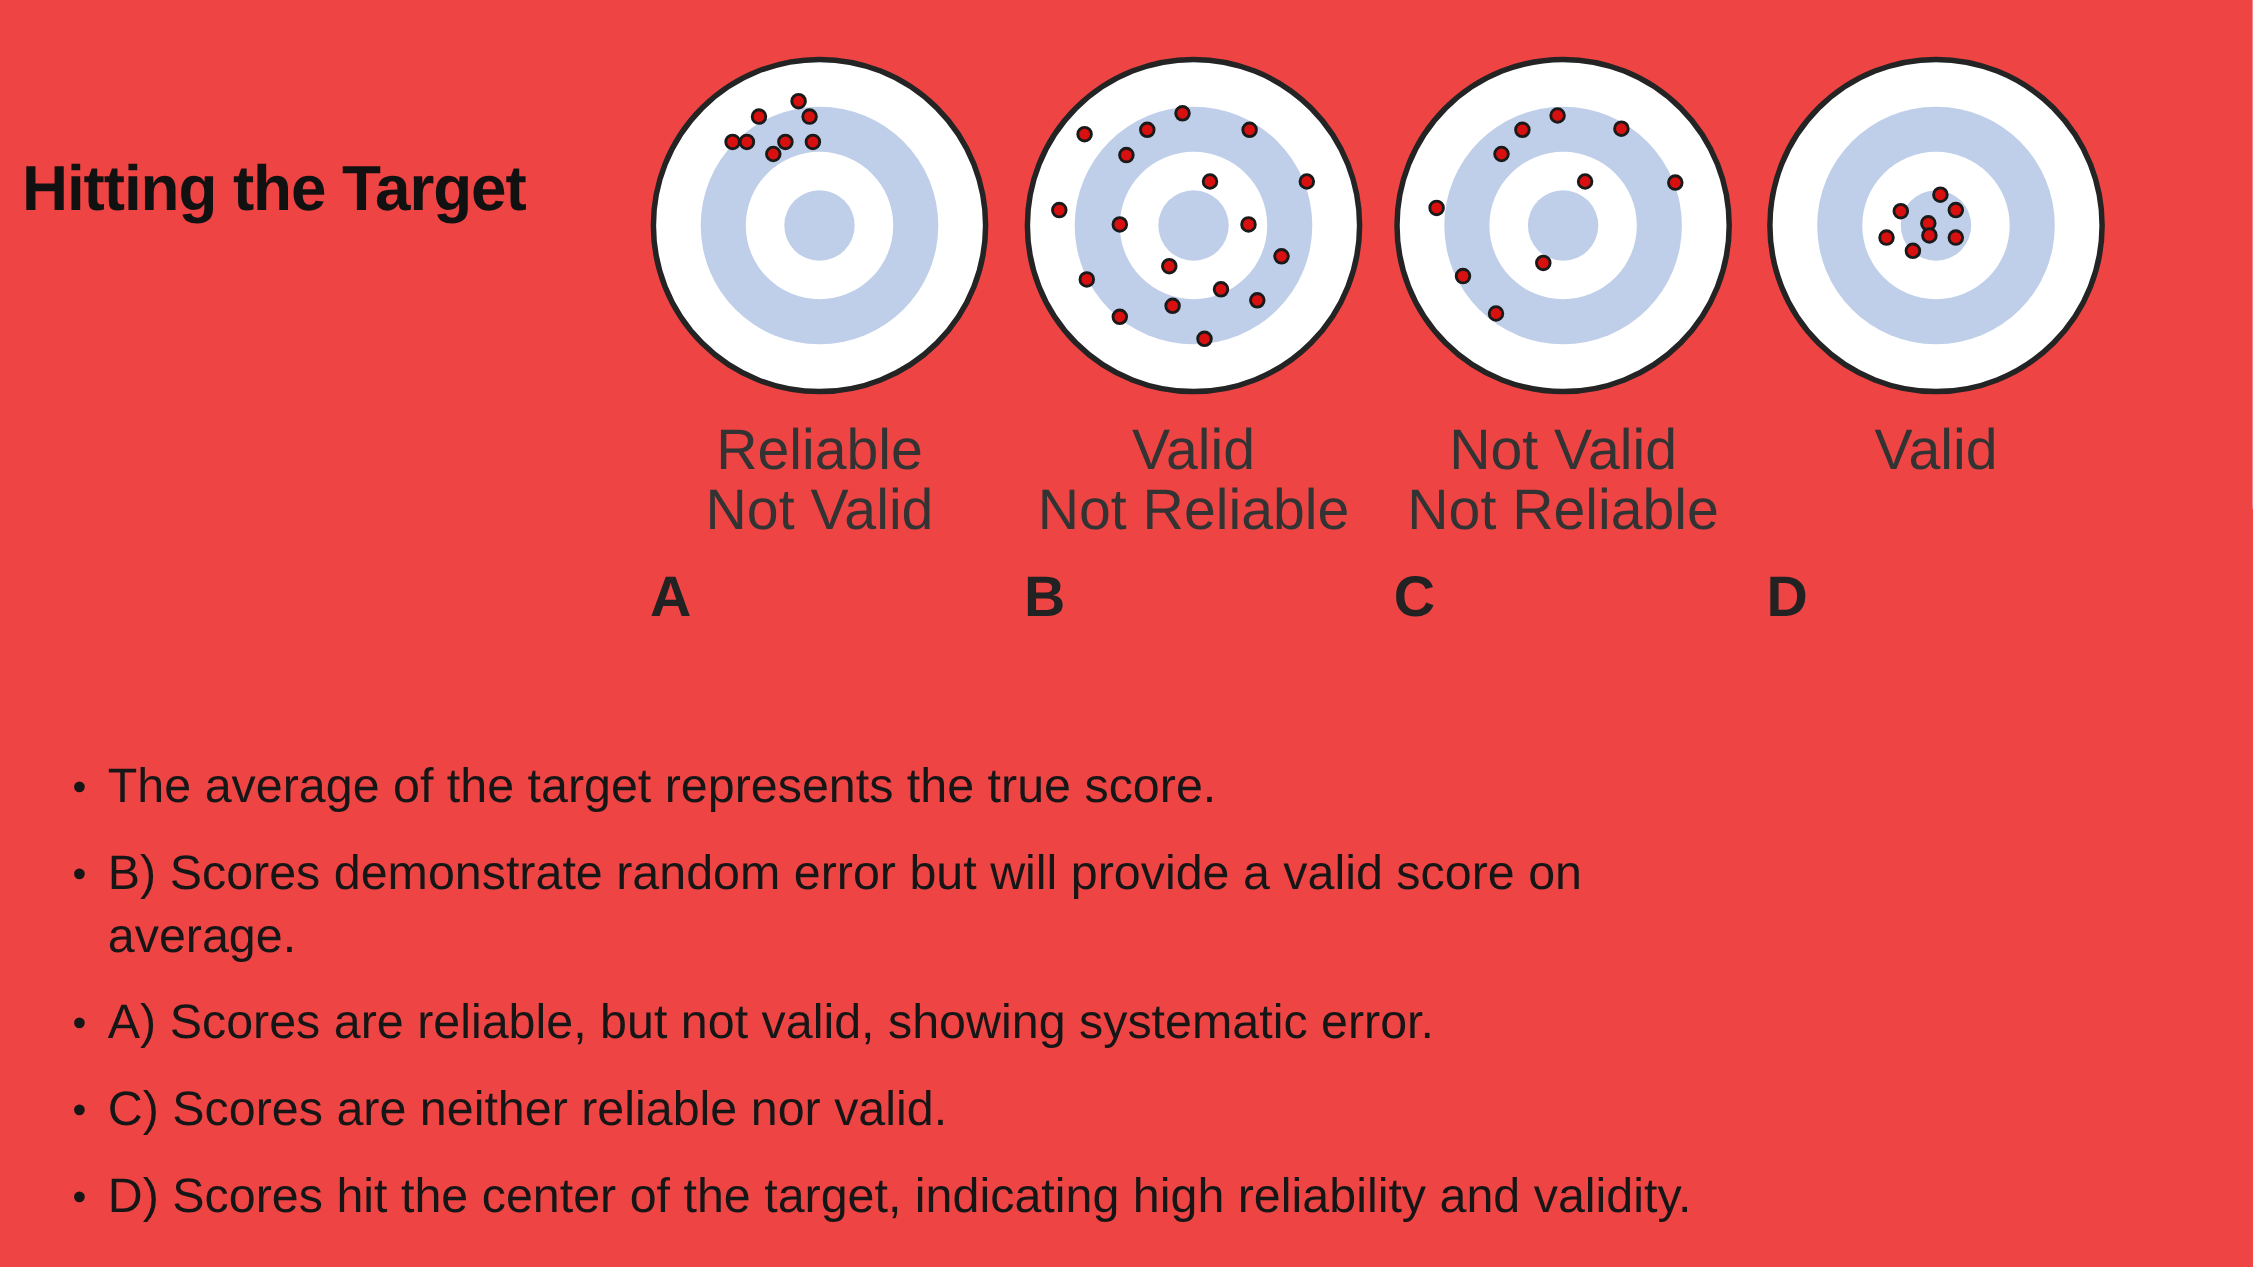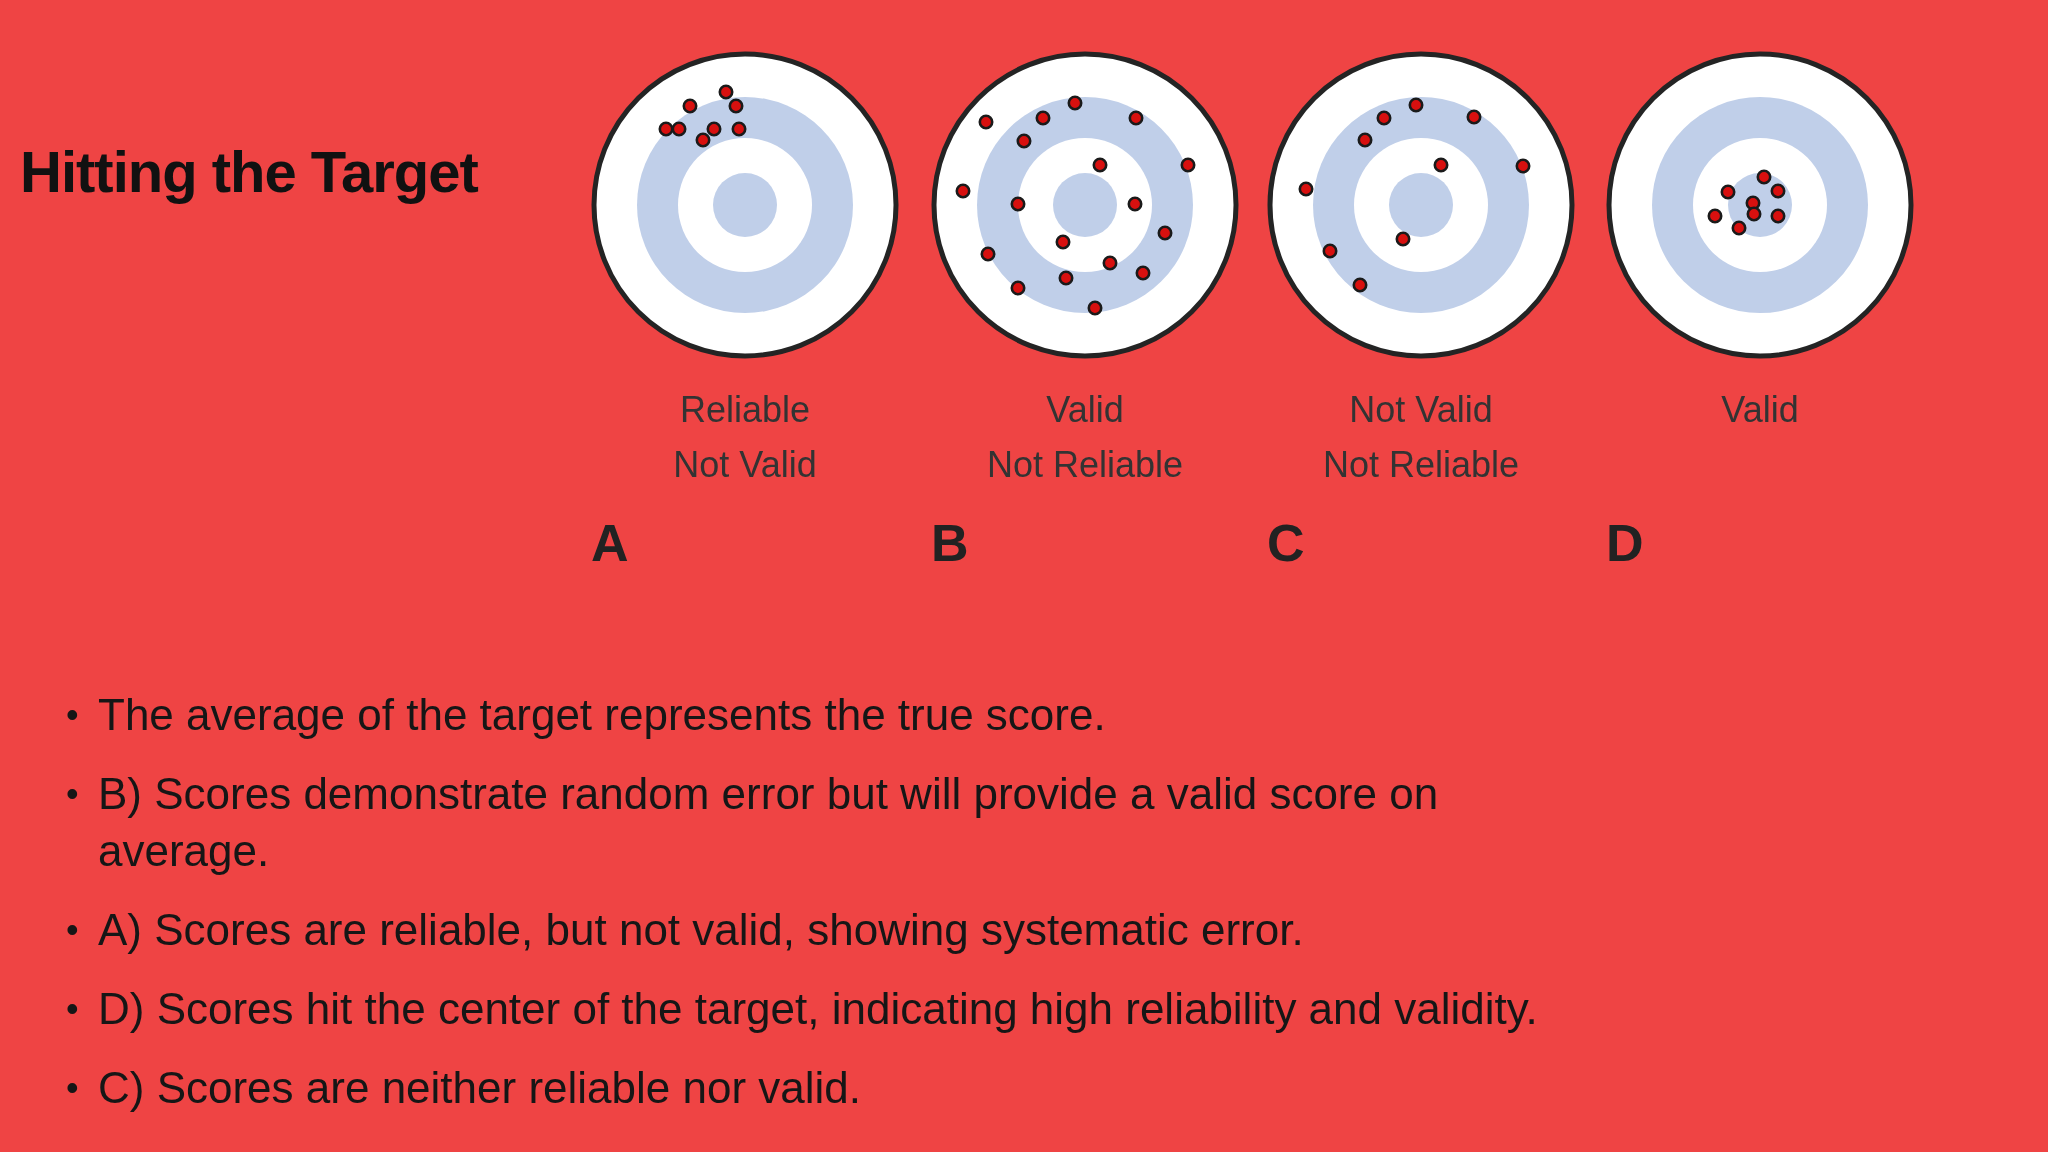--- a/index.html
+++ b/index.html
@@ -24,21 +24,21 @@
   }
   .figure { position: absolute; left: 0; top: 0; width: 2048px; height: 600px; }
   .target { position: absolute; width: 320px; height: 545px; }
   .target svg { display: block; }
   .caption {
     position: absolute;
     top: 337px;
     left: 0;
     width: 320px;
     text-align: center;
-    font-size: 36px;
+    font-size: 52px;
     line-height: 55px;
     color: #333333;
     white-space: nowrap;
   }
   .letter {
     position: absolute;
     top: 468px;
     left: 6px;
     font-size: 52px;
     font-weight: 700;
@@ -172,16 +172,16 @@
           <div>Valid</div>
         </div>
         <div class="letter">D</div>
       </div>
     </div>
   <ul id="bullets" class="bullets">
       <li>The average of the target represents the true score.</li>
       <li>B) Scores demonstrate random error but will provide a valid score on
 average.</li>
       <li>A) Scores are reliable, but not valid, showing systematic error.</li>
+      <li>C) Scores are neither reliable nor valid.</li>
       <li>D) Scores hit the center of the target, indicating high reliability and validity.</li>
-      <li>C) Scores are neither reliable nor valid.</li>
     </ul>
 </div>
 
 </body></html>

